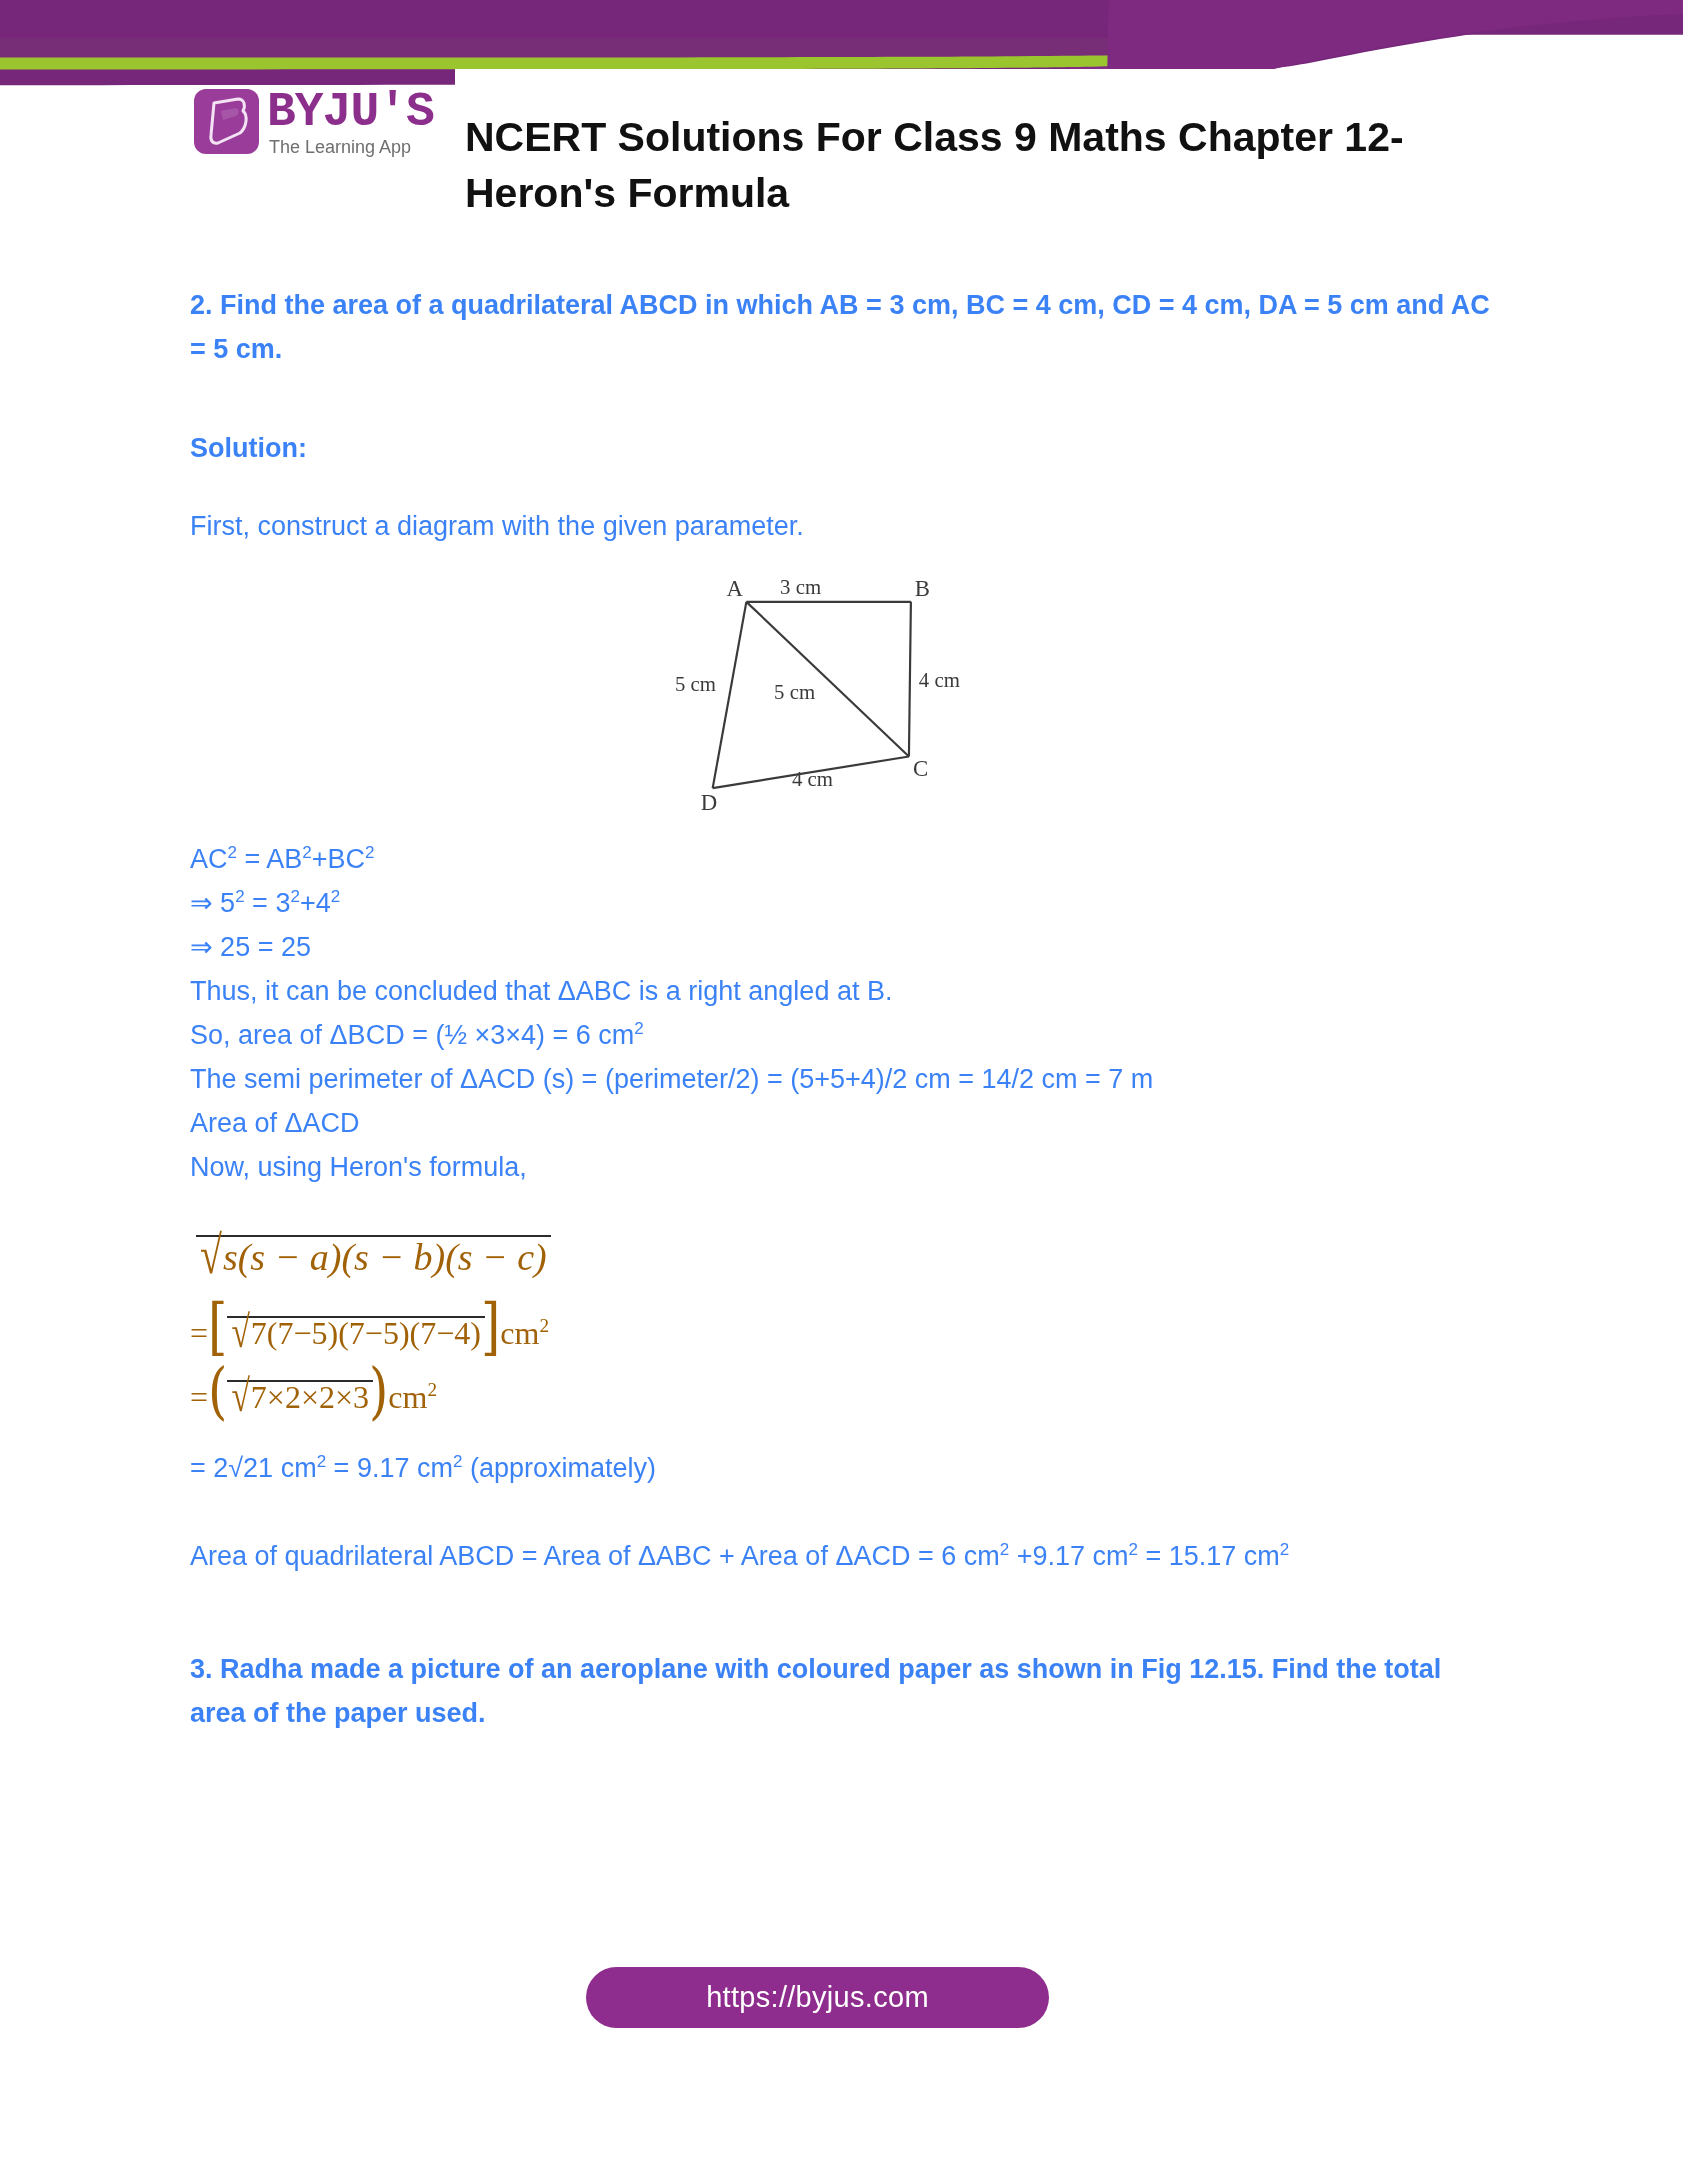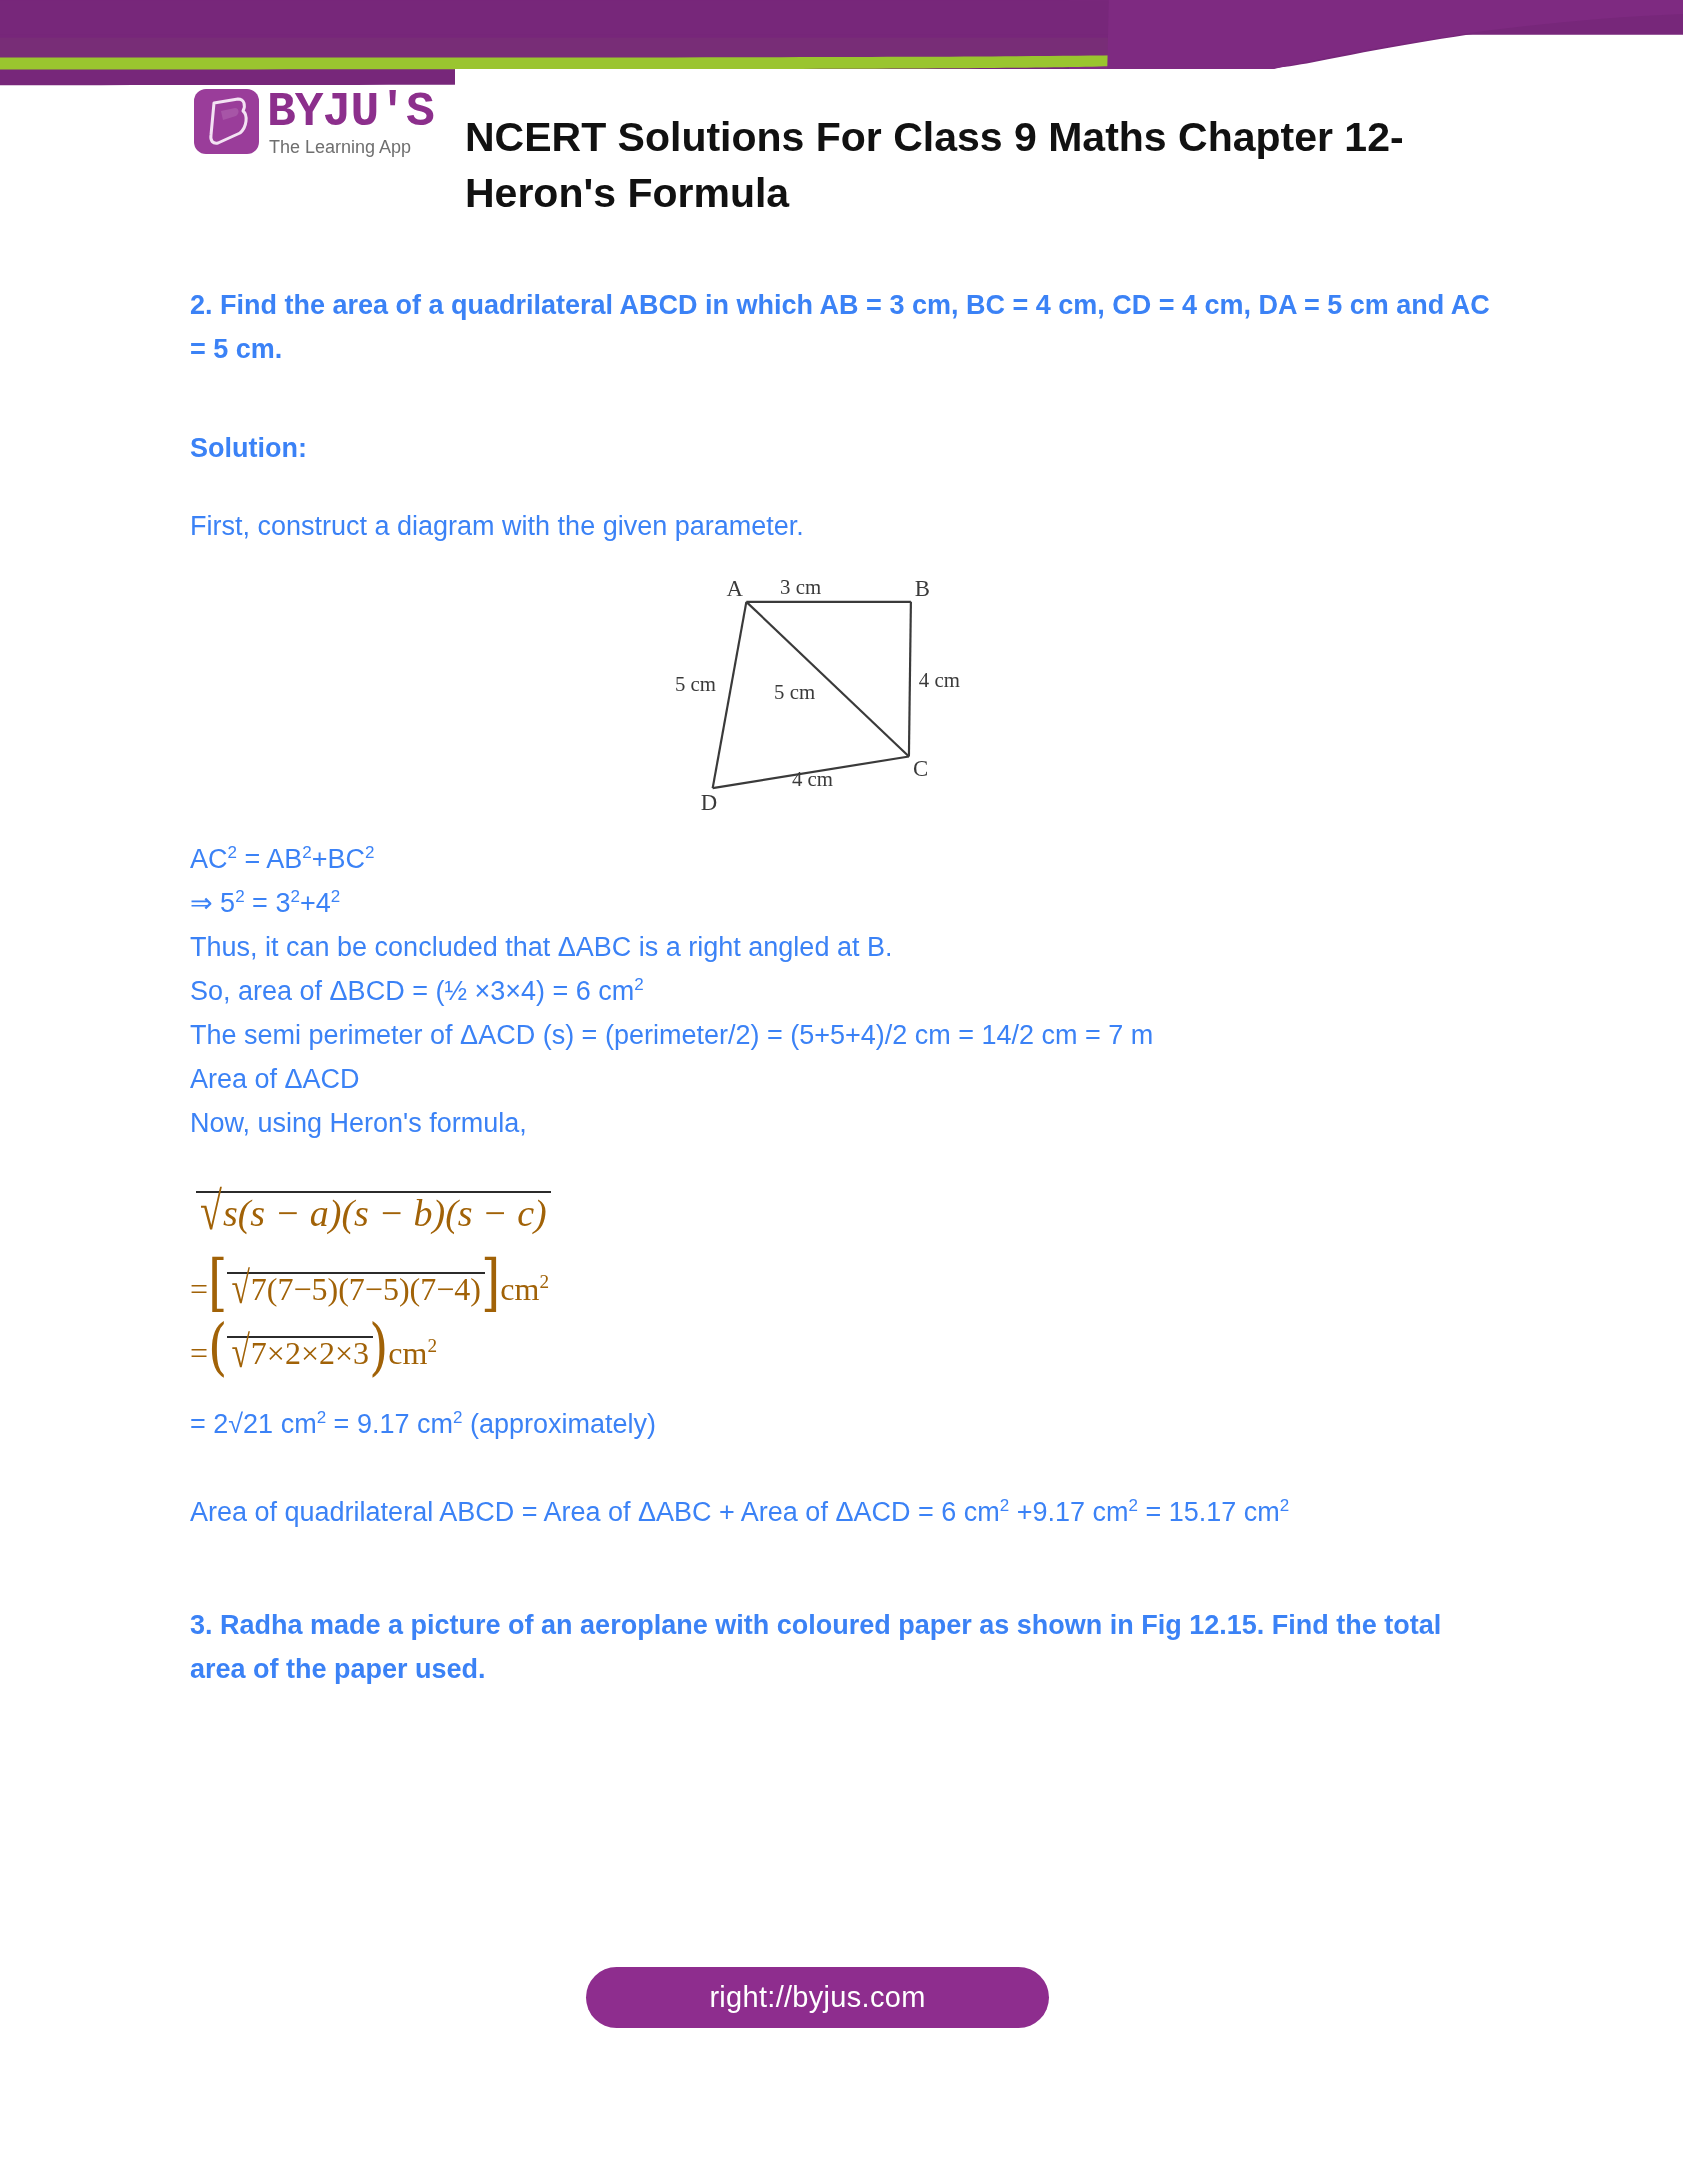--- a/index.html
+++ b/index.html
@@ -255,20 +255,21 @@
       <text class="fig-label" x="0" y="120">5 cm</text>
       <text class="fig-label" x="100" y="128">5 cm</text>
     </svg>
   </div>
 
 
   <p class="para"><span>AC</span><sup>2</sup><span> = AB</span><sup>2</sup><span>+BC</span><sup>2</sup></p>
 
   <p class="para"><span>⇒  5</span><sup>2</sup><span> = 3</span><sup>2</sup><span>+4</span><sup>2</sup></p>
 
+  <p class="para">⇒  25 = 25</p>
 
   <p class="para">Thus, it can be concluded that ΔABC is a right angled at B.</p>
 
   <p class="para"><span>So, area of ΔBCD = (½ ×3×4) = 6 cm</span><sup>2</sup></p>
 
   <p class="para">The semi perimeter of ΔACD (s) = (perimeter/2) = (5+5+4)/2 cm = 14/2 cm = 7 m</p>
 
   <p class="para">Area of ΔACD</p>
 
   <p class="para">Now, using Heron's formula,</p>
@@ -297,15 +298,15 @@
 
   <p class="para"><span>Area of quadrilateral ABCD = Area of ΔABC + Area of ΔACD = 6 cm</span><sup>2</sup><span> +9.17 cm</span><sup>2</sup><span> = 15.17 cm</span><sup>2</sup></p>
 
   <div class="gap-70"></div>
 
   <p class="para bold">3. Radha made a picture of an aeroplane with coloured paper as shown in Fig 12.15. Find the total area of the paper used.</p>
 
 </div>
 
 <div class="footer-pill">
-  <span>right://byjus.com</span>
+  <span>https://byjus.com</span>
 </div>
 
 
 </body></html>

